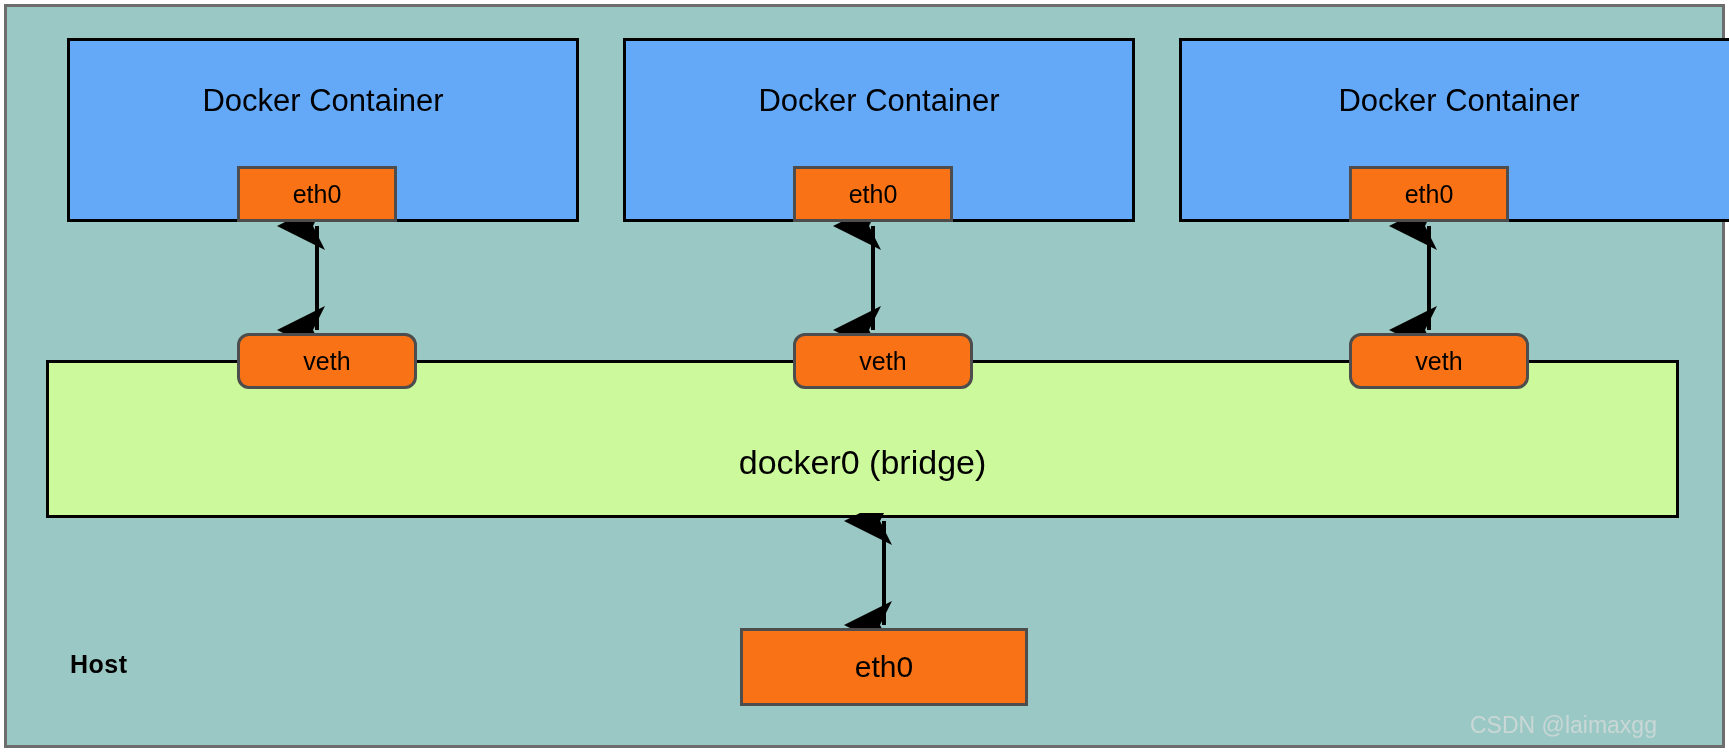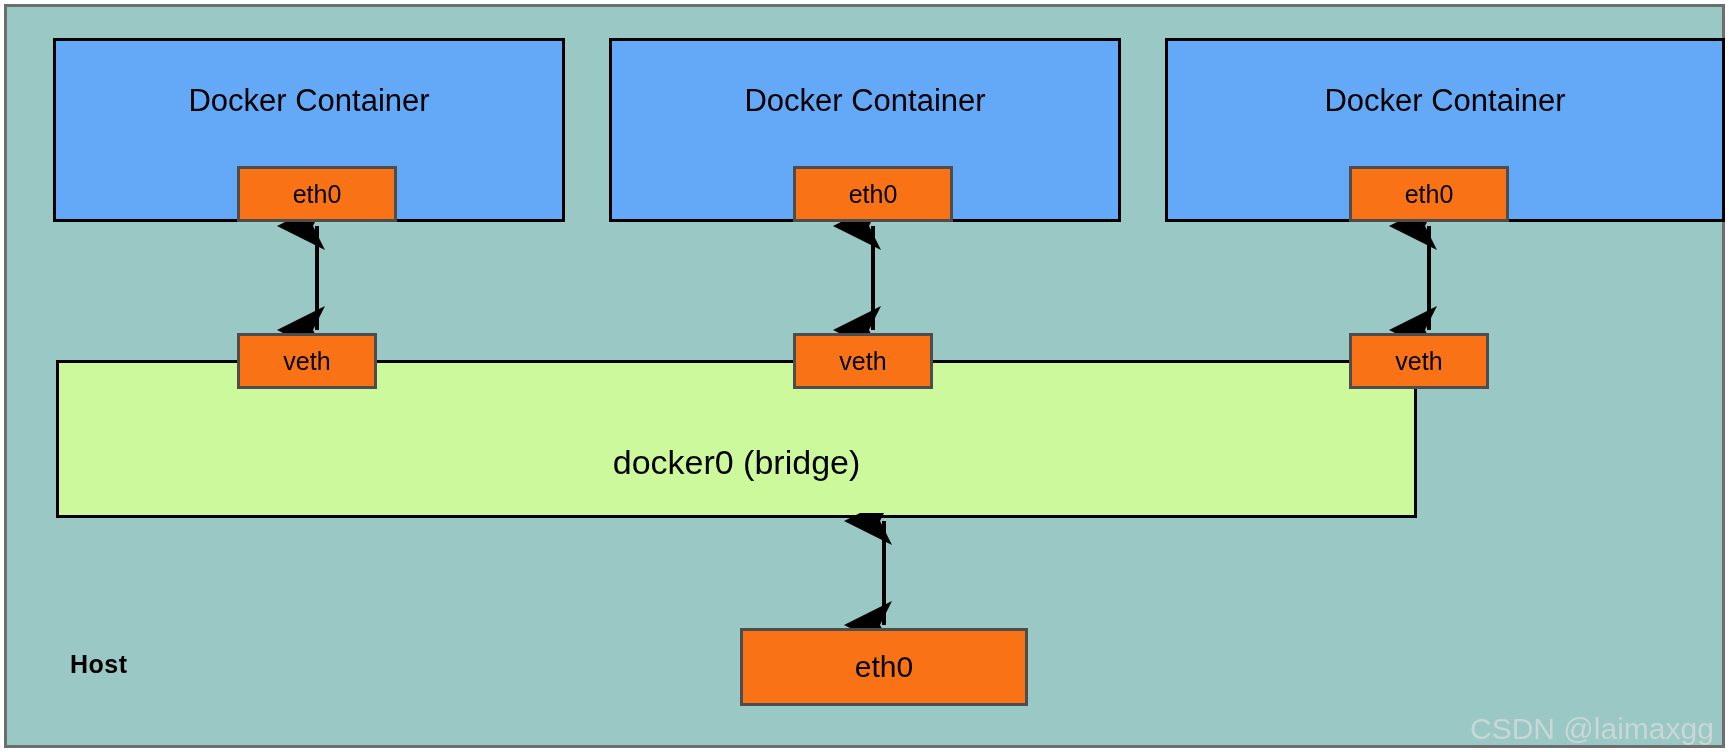--- a/index.html
+++ b/index.html
@@ -36,33 +36,34 @@
     font-weight: bold;
     color: #000000;
     letter-spacing: 0.5px;
     white-space: nowrap;
   }
 
   .watermark {
     position: absolute;
     left: 1470px;
     top: 712px;
-    font-size: 30px;
+    font-size: 23px;
     color: #c9d7d6;
     white-space: nowrap;
   }
 
   
   .container-box {
     position: absolute;
     top: 38px;
     height: 184px;
     background: #63a9f8;
     border: 3px solid #000000;
     box-sizing: border-box;
+    margin-left: 14px;
   }
   .container-box .container-title {
     position: absolute;
     left: 0;
     right: 0;
     top: 42px;
     text-align: center;
     font-size: 31px;
     color: #000000;
     white-space: nowrap;
@@ -84,31 +85,31 @@
     font-size: 25px;
     color: #000000;
     white-space: nowrap;
   }
 
   .eth0-chip { width: 160px; height: 56px; top: 166px; }
   #eth0-0 { left: 237px; }
   #eth0-1 { left: 793px; }
   #eth0-2 { left: 1349px; }
 
-  .veth-chip { width: 140px; height: 56px; top: 333px; }
+  .veth-chip { width: 180px; height: 56px; top: 333px; border-radius: 12px; }
   #veth-0 { left: 237px; }
   #veth-1 { left: 793px; }
   #veth-2 { left: 1349px; }
 
   
   .bridge-box {
     position: absolute;
-    left: 56px;
+    left: 46px;
     top: 360px;
-    width: 1361px;
+    width: 1633px;
     height: 158px;
     background: #ccf99b;
     border: 3px solid #000000;
     box-sizing: border-box;
   }
   .bridge-label {
     position: absolute;
     left: 0;
     right: 0;
     top: 80px;

